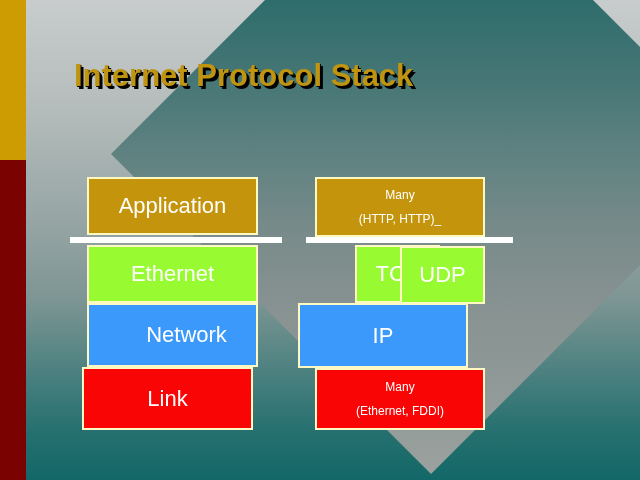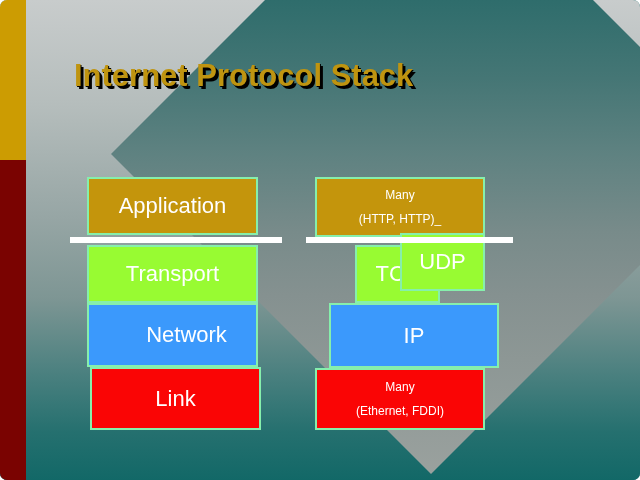--- a/index.html
+++ b/index.html
@@ -2,53 +2,52 @@
 <html><head>
 <meta charset="utf-8">
 <style>
   html,body{margin:0;padding:0;}
   #slide{
     position:relative;
     width:640px;height:480px;
     overflow:hidden;
     font-family:"Liberation Sans", sans-serif;
     background:#126867;
-    border-radius:7px;
   }
   #bg-svg{position:absolute;left:0;top:0;width:640px;height:480px;}
   .accent-bar{position:absolute;left:0;width:26px;}
   #bar-gold{top:0;height:160px;}
   #bar-maroon{top:160px;height:320px;}
   #title{
     position:absolute;left:74px;top:58px;
     font-size:31px;font-weight:bold;letter-spacing:0px;
     text-shadow:1px 1px 0 #000, 3px 3px 0 #000;
     white-space:nowrap;
   }
   .layer-box{
     position:absolute;
-    border:2px solid #86efac;
+    border:2px solid #fef9c3;
     box-sizing:border-box;
     display:flex;align-items:center;justify-content:center;
     flex-direction:column;
     color:#fff;
     text-align:center;
   }
   .big-label{font-size:22px;line-height:1;}
   .small-label{font-size:12px;line-height:24px;}
   
   #box-application{left:87px;top:177px;width:171px;height:58px;}
   #box-transport  {left:87px;top:245px;width:171px;height:58px;}
   #box-network    {left:87px;top:303px;width:171px;height:64px;}
-  #box-link       {left:90px;top:367px;width:171px;height:63px;}
+  #box-link       {left:82px;top:367px;width:171px;height:63px;}
   
   #box-many-top   {left:315px;top:177px;width:170px;height:60px;}
   #box-tcp        {left:315px;top:245px;width:85px;height:58px;}
-  #box-udp        {left:400px;top:233px;width:85px;height:58px;}
-  #box-ip         {left:329px;top:303px;width:170px;height:65px;}
+  #box-udp        {left:400px;top:246px;width:85px;height:58px;}
+  #box-ip         {left:298px;top:303px;width:170px;height:65px;}
   #box-many-bottom{left:315px;top:368px;width:170px;height:62px;}
   .divider{
     position:absolute;top:237px;height:6px;background:#fff;
   }
   #divider-left{left:70px;width:212px;}
   #divider-right{left:306px;width:207px;}
 </style>
 </head>
 <body>
 
@@ -82,21 +81,21 @@
 
   <div id="bar-gold" class="accent-bar" style="background: rgb(204, 156, 2);"></div>
   <div id="bar-maroon" class="accent-bar" style="background: rgb(122, 3, 1);"></div>
 
   <div id="title" style="color: rgb(191, 148, 16);">Internet Protocol Stack</div>
 
   <div id="box-application" class="layer-box" style="background: rgb(196, 149, 12);">
     <span class="big-label">Application</span>
   </div>
   <div id="box-transport" class="layer-box" style="background: rgb(152, 251, 50);">
-    <span class="big-label">Transport</span>
+    <span class="big-label">Ethernet</span>
   </div>
   <div id="box-network" class="layer-box" style="background: rgb(59, 153, 252); padding-left: 28px;">
     <span class="big-label">Network</span>
   </div>
   <div id="box-link" class="layer-box" style="background: rgb(250, 5, 5);">
     <span class="big-label">Link</span>
   </div>
 
   <div id="box-many-top" class="layer-box" style="background: rgb(196, 149, 12);">
     <span class="small-label">Many</span>

